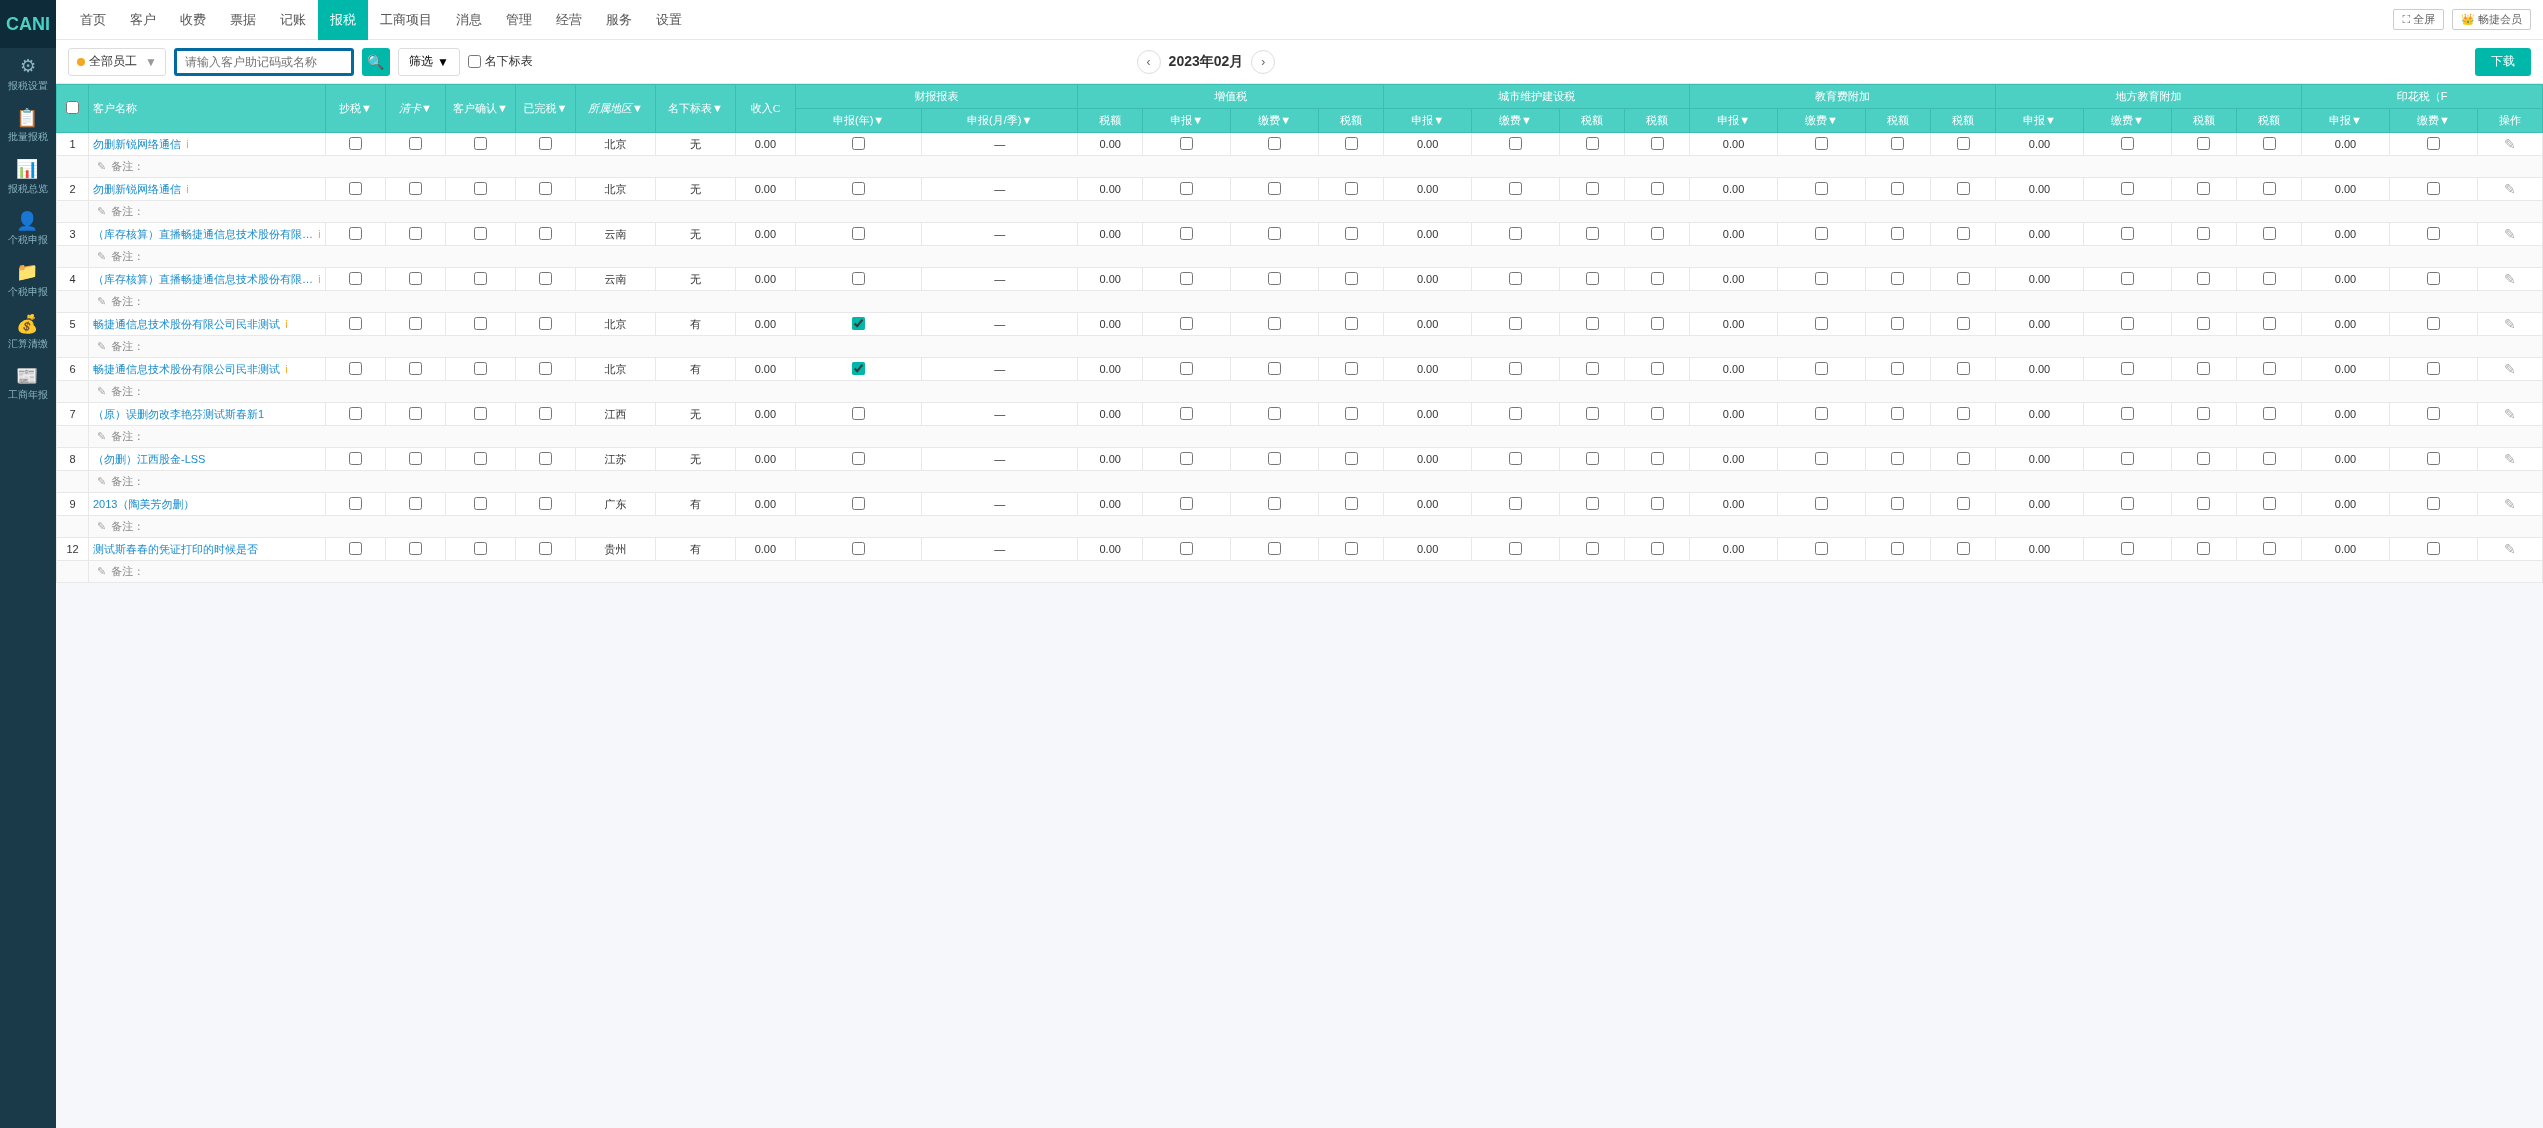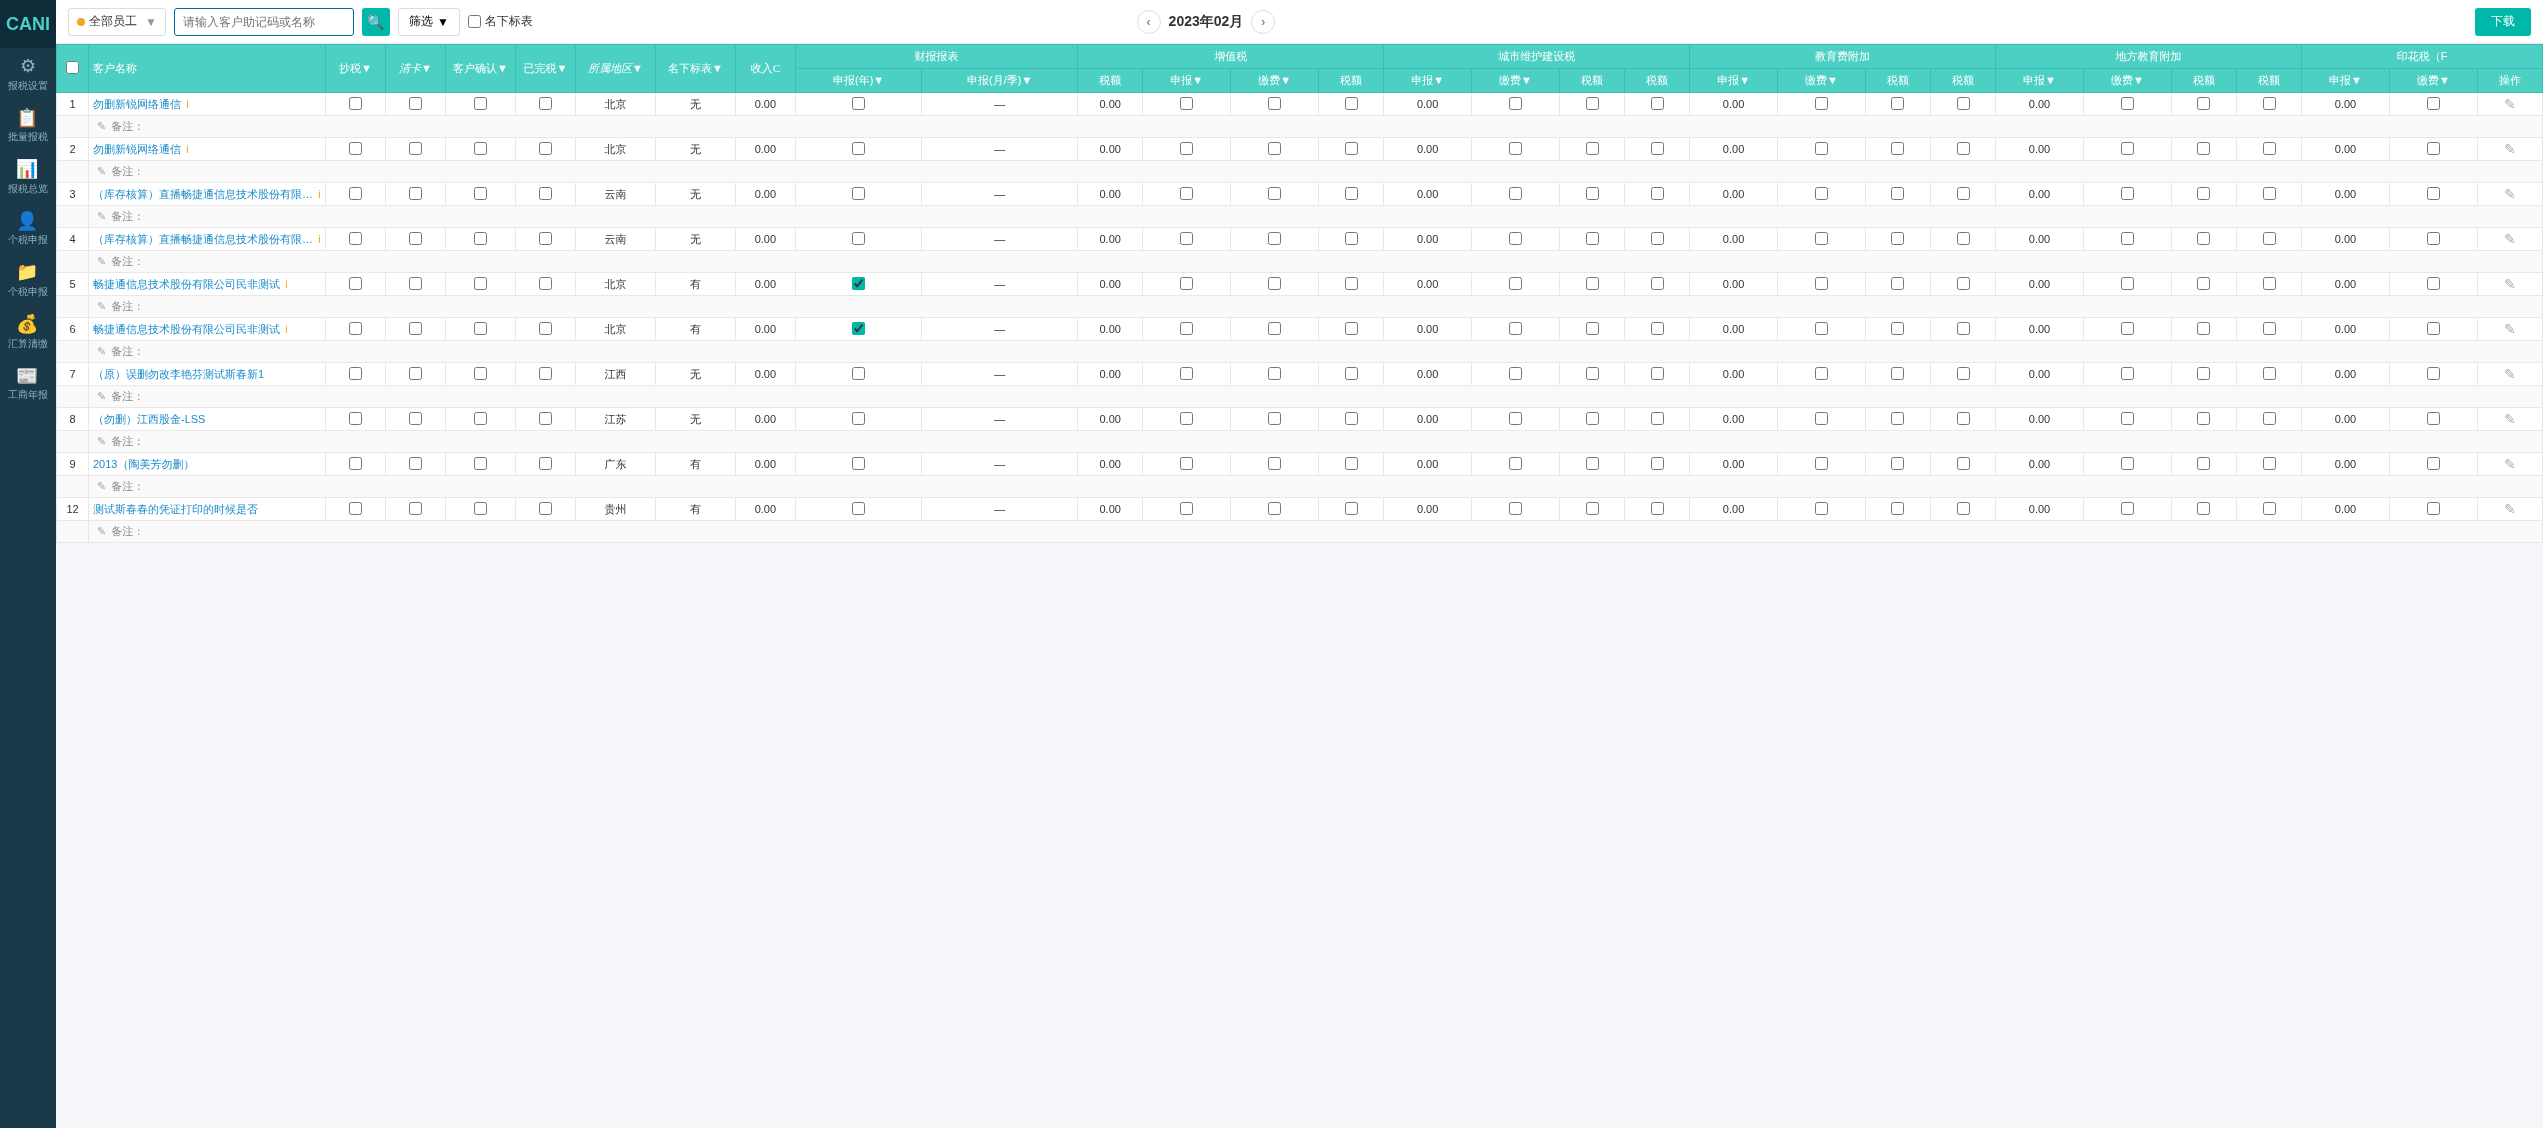--- a/index.html
+++ b/index.html
@@ -19,21 +19,21 @@
     
     .topnav { height: 40px; background: #fff; display: flex; align-items: center; padding: 0 12px; border-bottom: 1px solid #e8e8e8; gap: 0; flex-shrink: 0; }
     .topnav-item { padding: 0 12px; height: 40px; display: flex; align-items: center; cursor: pointer; font-size: 13px; color: #555; white-space: nowrap; }
     .topnav-item.active { color: #fff; background: #00b8a9; }
     .topnav-right { margin-left: auto; display: flex; align-items: center; gap: 8px; font-size: 12px; color: #666; }
     .topnav-right .btn-sm { border: 1px solid #ccc; padding: 2px 8px; border-radius: 2px; cursor: pointer; font-size: 11px; }
 
     
     .toolbar { height: 44px; background: #fff; display: flex; align-items: center; padding: 0 12px; gap: 8px; border-bottom: 1px solid #e8e8e8; flex-shrink: 0; }
     .toolbar-select { height: 28px; border: 1px solid #ddd; border-radius: 3px; padding: 0 8px; font-size: 12px; background: #fff; display: flex; align-items: center; gap: 4px; cursor: pointer; min-width: 90px; }
-    .toolbar-input { height: 28px; border: 1px solid #0369a1; border-radius: 3px; padding: 0 8px; font-size: 12px; width: 180px; outline: none; color: #999; }
+    .toolbar-input { height: 28px; border: 3px solid #0369a1; border-radius: 3px; padding: 0 8px; font-size: 12px; width: 180px; outline: none; color: #999; }
     .search-btn { height: 28px; width: 28px; background: #00b8a9; border: none; border-radius: 3px; cursor: pointer; display: flex; align-items: center; justify-content: center; color: #fff; font-size: 14px; }
     .filter-btn { height: 28px; border: 1px solid #ddd; border-radius: 3px; padding: 0 10px; font-size: 12px; background: #fff; cursor: pointer; display: flex; align-items: center; gap: 4px; }
     .checkbox-label { display: flex; align-items: center; gap: 4px; font-size: 12px; cursor: pointer; }
     .date-nav { display: flex; align-items: center; gap: 8px; margin: 0 auto; }
     .date-nav .arrow { width: 24px; height: 24px; border-radius: 50%; border: 1px solid #ddd; background: #fff; cursor: pointer; display: flex; align-items: center; justify-content: center; font-size: 12px; color: #666; }
     .date-nav .date-label { font-size: 14px; font-weight: bold; color: #333; }
     .btn-download { height: 28px; background: #00b8a9; color: #fff; border: none; border-radius: 3px; padding: 0 16px; cursor: pointer; font-size: 12px; margin-left: auto; }
 
     
     .table-wrapper { flex: 1; overflow: auto; background: #f5f7fa; }
@@ -117,20 +117,38 @@
     <span>汇算清缴</span>
   </div>
   <div class="sidebar-item">
     <span class="icon">📰</span>
     <span>工商年报</span>
   </div>
 </div>
 
 <div class="main">
 
+  <div class="topnav">
+    <div class="topnav-item">首页</div>
+    <div class="topnav-item">客户</div>
+    <div class="topnav-item">收费</div>
+    <div class="topnav-item">票据</div>
+    <div class="topnav-item">记账</div>
+    <div class="topnav-item active">报税</div>
+    <div class="topnav-item">工商项目</div>
+    <div class="topnav-item">消息</div>
+    <div class="topnav-item">管理</div>
+    <div class="topnav-item">经营</div>
+    <div class="topnav-item">服务</div>
+    <div class="topnav-item">设置</div>
+    <div class="topnav-right">
+      <span class="btn-sm">⛶ 全屏</span>
+      <span class="btn-sm">👑 畅捷会员</span>
+    </div>
+  </div>
 
   <div class="toolbar">
     <div class="toolbar-select">
       <span class="tag-orange"></span>
       <span>全部员工</span>
       <span style="margin-left:4px;color:#999;">▼</span>
     </div>
     <input class="toolbar-input" type="text" placeholder="请输入客户助记码或名称" style="">
     <button class="search-btn">🔍</button>
     <button class="filter-btn">

